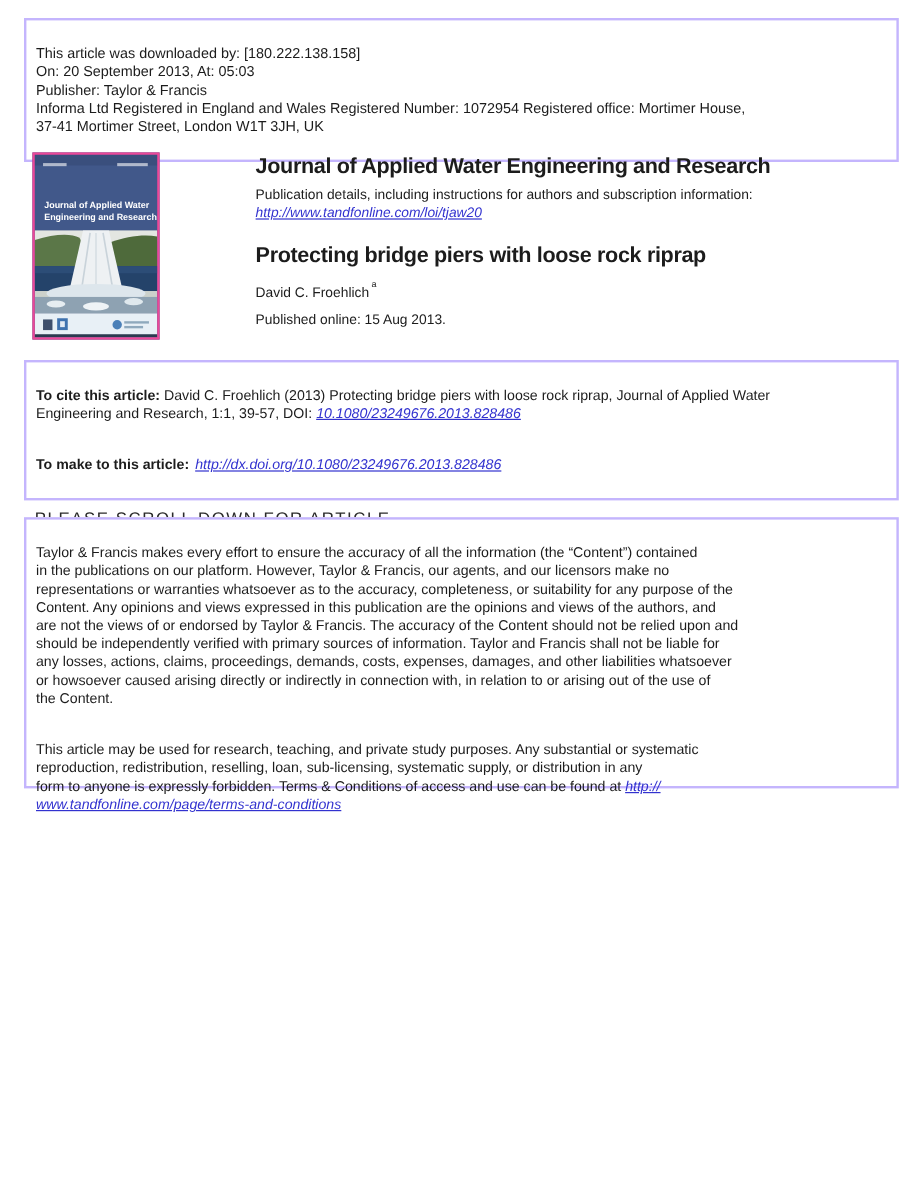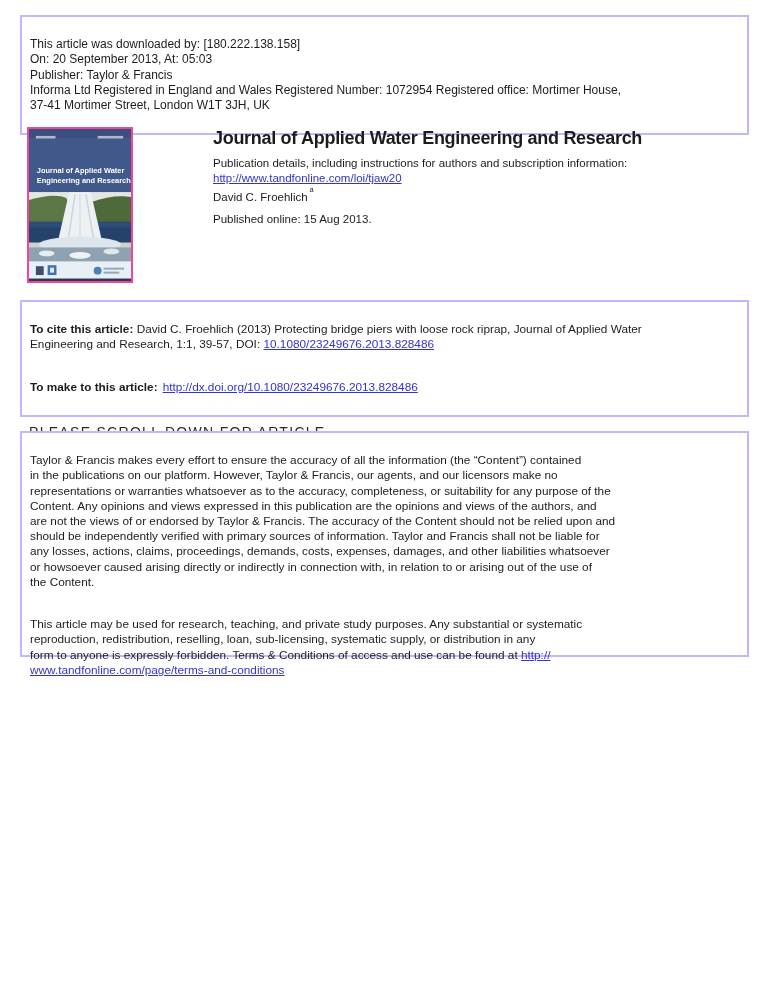--- a/index.html
+++ b/index.html
@@ -72,20 +72,21 @@
     position: relative;
     top: -4px;
   }
   #author-line sup { margin-left: 2px; }
   #affiliation-line sup { margin-right: 2px; }
 
   .link {
     color: #3232cf;
     text-decoration: underline;
     cursor: pointer;
+    font-style: italic;
   }
   #cite-box { top: 300px; min-height: 78px; }
   #link-url { margin-left: 5px; }
 
   #scroll-notice {
     position: absolute;
     left: 29px;
     top: 403px;
     font-size: 14px;
     letter-spacing: 1.3px;
@@ -145,20 +146,21 @@
       <rect x="76" y="144.5" width="16" height="2" fill="#8fa9bd"></rect>
       <rect x="0" y="151.5" width="104" height="2.5" fill="#2b3a50"></rect>
     </g>
   </svg>
 </div>
 
 <div id="journal-info">
   <h1 class="big-title" id="journal-title">Journal of Applied Water Engineering and Research</h1>
   <p class="small-text">Publication details, including instructions for authors and subscription information:</p>
   <p class="small-text"><a class="link">http://www.tandfonline.com/loi/tjaw20</a></p>
+  <h2 class="big-title" id="article-title">Protecting bridge piers with loose rock riprap</h2>
   <p class="small-text" id="author-line"><span>David C. Froehlich</span><sup>a</sup></p>
   <p class="small-text">Published online: 15 Aug 2013.</p>
 </div>
 
 <div class="box" id="cite-box">
   <p><b>To cite this article:</b><span> David C. Froehlich (2013) Protecting bridge piers with loose rock riprap, Journal of Applied Water
 Engineering and Research, 1:1, 39-57, DOI: </span><a class="link">10.1080/23249676.2013.828486</a></p>
   <p><b>To make to this article:</b><a class="link" id="link-url">http://dx.doi.org/10.1080/23249676.2013.828486</a></p>
 </div>
 

